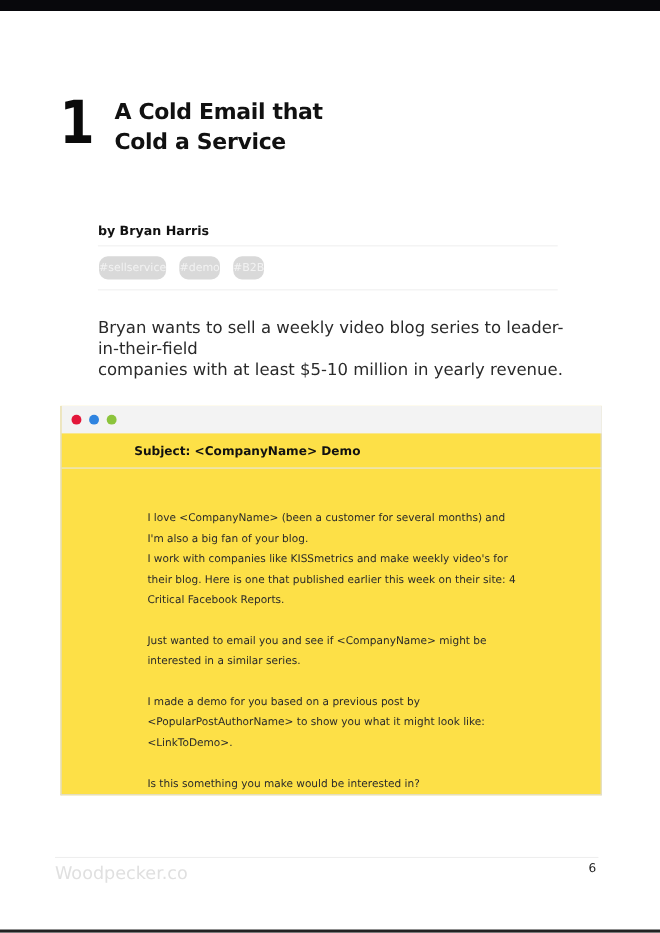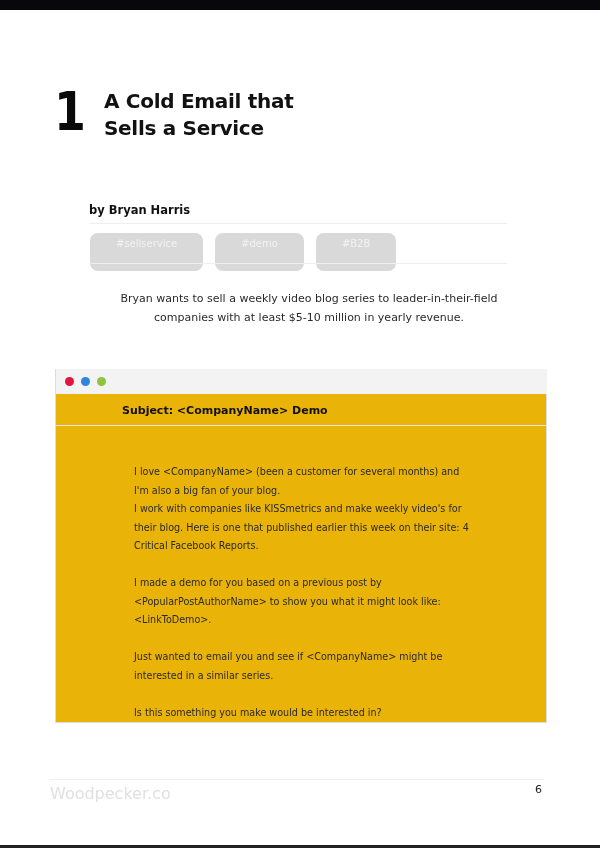--- a/index.html
+++ b/index.html
@@ -12,25 +12,25 @@
     .chapter { position: absolute; left: 54px; top: 88px; display: flex; align-items: flex-start; }
     .chapter-num { font-family: "DejaVu Sans", sans-serif; font-weight: 900; font-size: 54px; line-height: 48px; color: #0a0a0a; width: 34px; transform: scaleX(0.85); transform-origin: left top; letter-spacing: -2px; }
     .chapter-title { margin-left: 16px; font-family: "DejaVu Sans", sans-serif; font-weight: bold; font-size: 20px; line-height: 27px; color: #111; letter-spacing: -0.3px; }
 
     .author { position: absolute; left: 89px; top: 203px; font-family: "DejaVu Sans", sans-serif; font-weight: bold; font-size: 11.5px; color: #111; text-align: center; }
     .rule { position: absolute; left: 89px; width: 418px; height: 1px; background: #efefef; }
     .rule.r1 { top: 223px; }
     .rule.r2 { top: 263px; }
 
     .tags { position: absolute; left: 90px; top: 233px; display: flex; gap: 12px; }
-    .tag { background: #d9d9d9; color: #f2f2f2; border-radius: 8px; height: 38px; line-height: 21px; padding: 0 26px; font-size: 10px; font-family: "DejaVu Sans", sans-serif; }
+    .tag { background: #d9d9d9; color: #f2f2f2; border-radius: 8px; height: 21px; line-height: 21px; padding: 0 0; font-size: 10px; font-family: "DejaVu Sans", sans-serif; }
 
-    .intro { position: absolute; left: 89px; top: 289px; width: 440px; font-family: "DejaVu Sans", sans-serif; font-size: 11px; line-height: 19px; color: #2a2a2a; text-align: center; }
+    .intro { position: absolute; left: 89px; top: 289px; width: 440px; font-family: "DejaVu Sans", sans-serif; font-size: 15px; line-height: 19px; color: #2a2a2a; }
 
-    .email-card { position: absolute; left: 55px; top: 369px; width: 492px; height: 354px; border: 1px solid #dcdcdc; border-top: none; background: #eab308; }
+    .email-card { position: absolute; left: 55px; top: 369px; width: 492px; height: 354px; border: 1px solid #dcdcdc; border-top: none; background: #fde047; }
     .email-titlebar { position: absolute; left: 0; top: 0; width: 491px; height: 25px; background: #f3f3f3; }
     .dot { position: absolute; top: 8px; width: 9px; height: 9px; border-radius: 50%; }
     .dot.red { left: 9px; background: #e3163a; }
     .dot.blue { left: 25px; background: #2f84e0; }
     .dot.green { left: 41px; background: #8cc43c; }
     .email-subject { position: absolute; left: 66px; top: 35px; font-family: "DejaVu Sans", sans-serif; font-weight: bold; font-size: 11px; color: #111; }
     .subject-rule { position: absolute; left: 0; top: 56px; width: 491px; height: 1px; background: #e6e6e6; }
     .email-body { position: absolute; left: 66px; top: 82px; width: 360px; font-family: "DejaVu Sans", sans-serif; font-size: 9.6px; line-height: 18.5px; color: #2a2a2a; }
     .email-body p { margin: 12px; }
     .email-body p.gap { margin-top: 18.5px; }
@@ -41,21 +41,21 @@
   </style>
 </head>
 <body>
 
 <div class="top-bar"></div>
 
 <div class="chapter">
   <div class="chapter-num">1</div>
   <div class="chapter-title">
     <div>A Cold Email that</div>
-    <div>Sells a Service</div>
+    <div>Cold a Service</div>
   </div>
 </div>
 
 <div class="author">by Bryan Harris</div>
 <div class="rule r1"></div>
 
 <div class="tags">
   <span class="tag">#sellservice</span>
   <span class="tag">#demo</span>
   <span class="tag">#B2B</span>
@@ -77,27 +77,27 @@
   <div class="subject-rule"></div>
   <div class="email-body">
     <p>
       <span>I love &lt;CompanyName&gt; (been a customer for several months) and</span><br>
       <span>I'm also a big fan of your blog.</span><br>
       <span>I work with companies like KISSmetrics and make weekly video's for</span><br>
       <span>their blog. Here is one that published earlier this week on their site: 4</span><br>
       <span>Critical Facebook Reports.</span>
     </p>
     <p class="gap">
+      <span>Just wanted to email you and see if &lt;CompanyName&gt; might be</span><br>
+      <span>interested in a similar series.</span>
+    </p>
+    <p class="gap">
       <span>I made a demo for you based on a previous post by</span><br>
       <span>&lt;PopularPostAuthorName&gt; to show you what it might look like:</span><br>
       <span>&lt;LinkToDemo&gt;.</span>
-    </p>
-    <p class="gap">
-      <span>Just wanted to email you and see if &lt;CompanyName&gt; might be</span><br>
-      <span>interested in a similar series.</span>
     </p>
     <p class="gap">
       <span>Is this something you make would be interested in?</span>
     </p>
   </div>
 </div>
 
 <div class="footer-rule"></div>
 <div class="footer-brand">Woodpecker.co</div>
 <div class="page-num">6</div>

